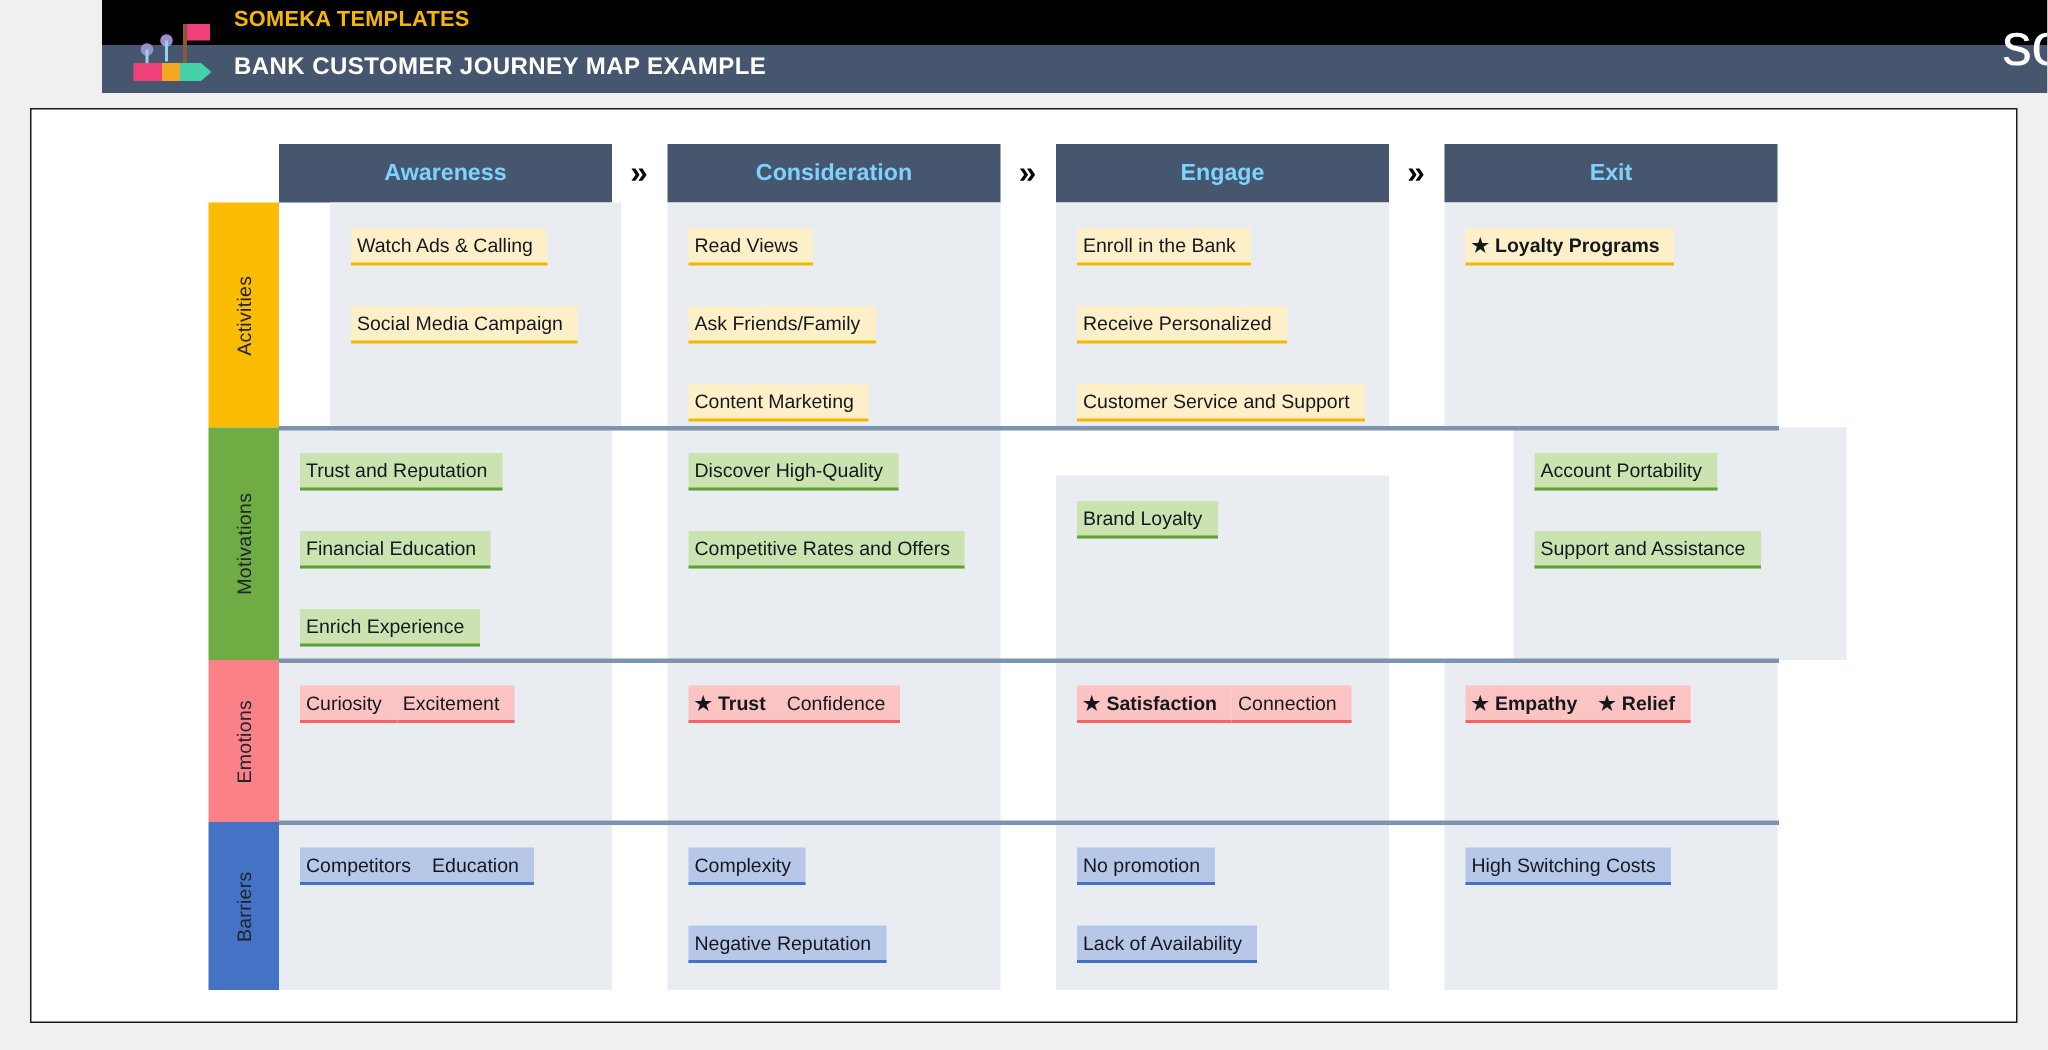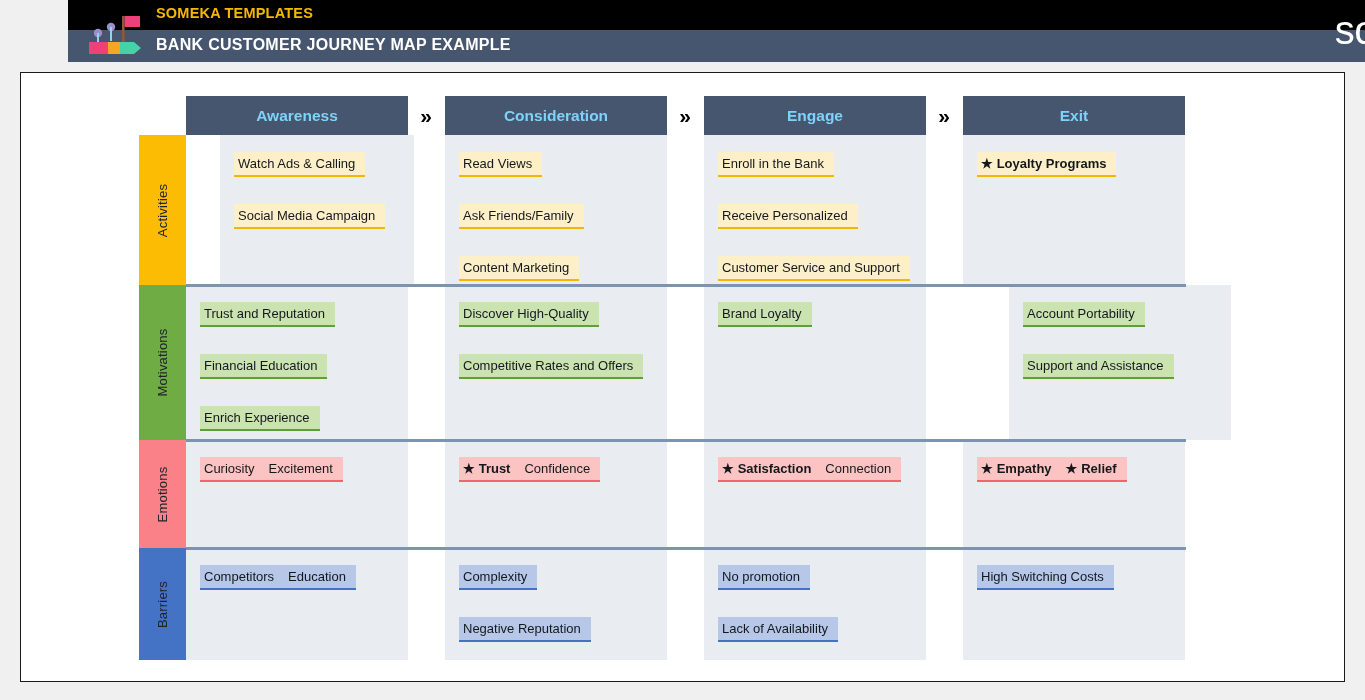--- a/index.html
+++ b/index.html
@@ -276,21 +276,21 @@
             </div>
           </div>
           <div class="row-divider" style="top: 149px;"></div>
           <div class="row row-motivations" style="height: 155px;">
             <div class="row-label motivations">
               <span>Motivations</span>
             </div>
             <div class="cells">
               <div class="cell" style="left: 0px; width: 222px;"><div class="card"><span>Trust and Reputation</span></div><div class="card"><span>Financial Education</span></div><div class="card"><span>Enrich Experience</span></div></div>
               <div class="cell" style="left: 259px; width: 222px;"><div class="card"><span>Discover High-Quality</span></div><div class="card"><span>Competitive Rates and Offers</span></div></div>
-              <div class="cell" style="left: 518px; width: 222px;"><div class="card"><span>Brand Loyalty</span></div></div>
+              <div class="cell" style="left: 518px; width: 222px; margin-top: 32px;"><div class="card"><span>Brand Loyalty</span></div></div>
               <div class="cell" style="left: 777px; width: 222px; margin-left: 46px;"><div class="card"><span>Account Portability</span></div><div class="card"><span>Support and Assistance</span></div></div>
             </div>
           </div>
           <div class="row-divider" style="top: 304px;"></div>
           <div class="row row-emotions" style="height: 108px;">
             <div class="row-label emotions">
               <span>Emotions</span>
             </div>
             <div class="cells">
               <div class="cell" style="left: 0px; width: 222px;"><div class="card"><span>Curiosity</span></div><div class="card"><span>Excitement</span></div></div>

